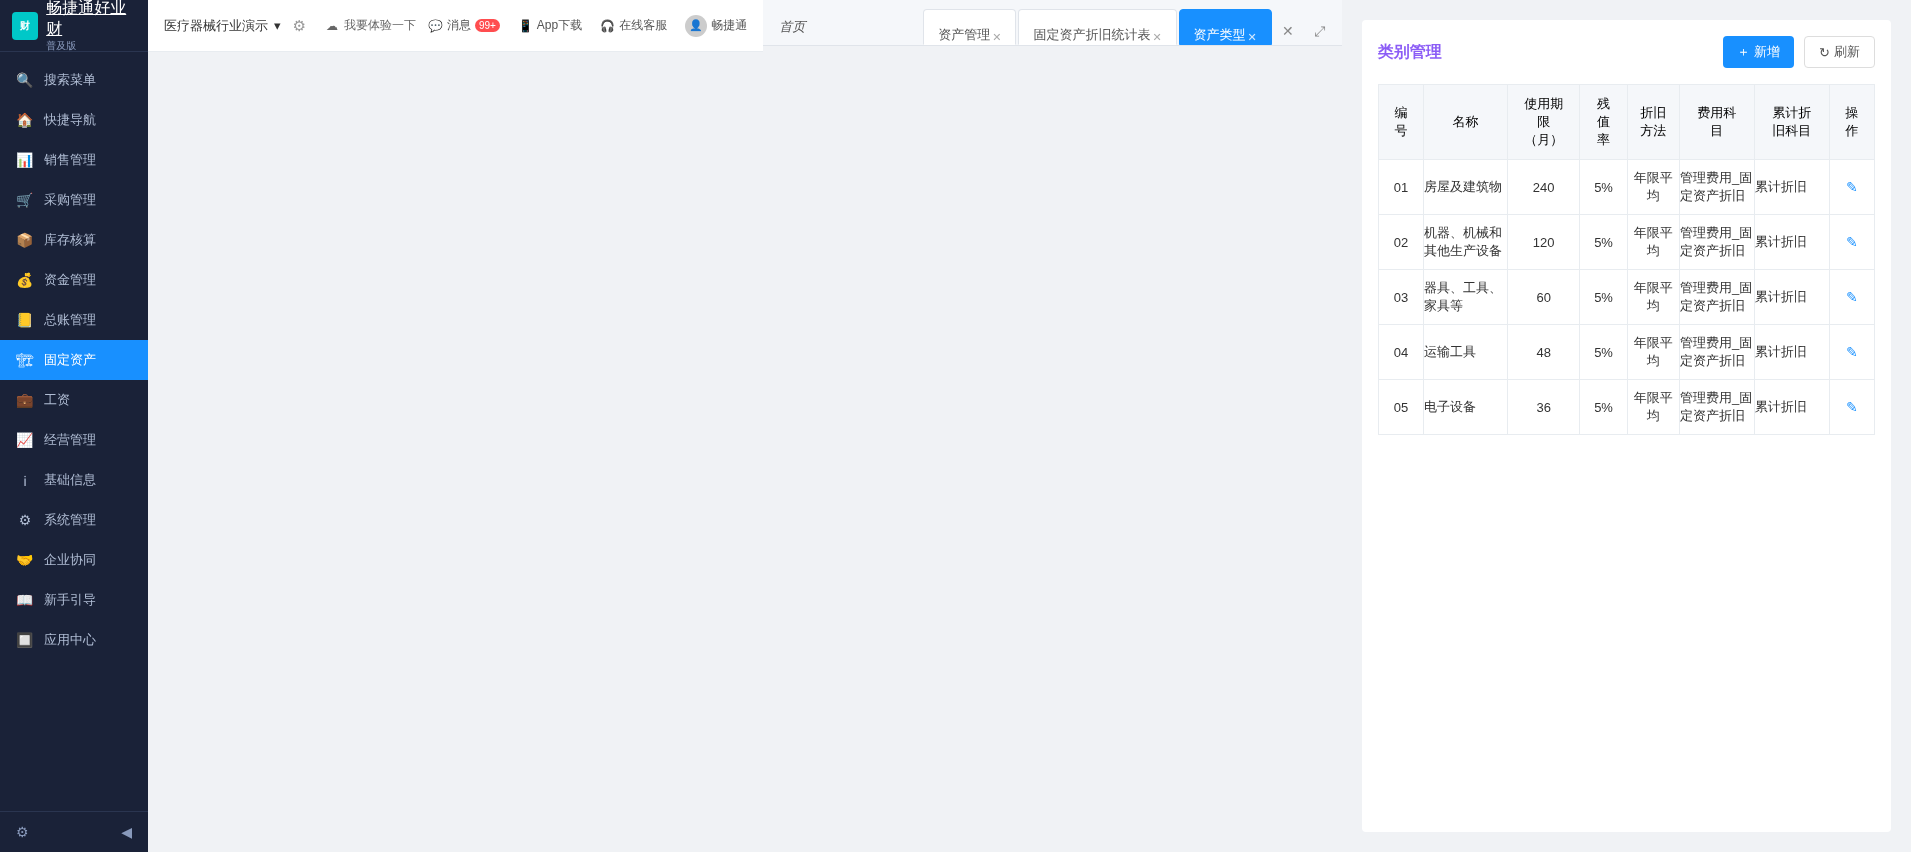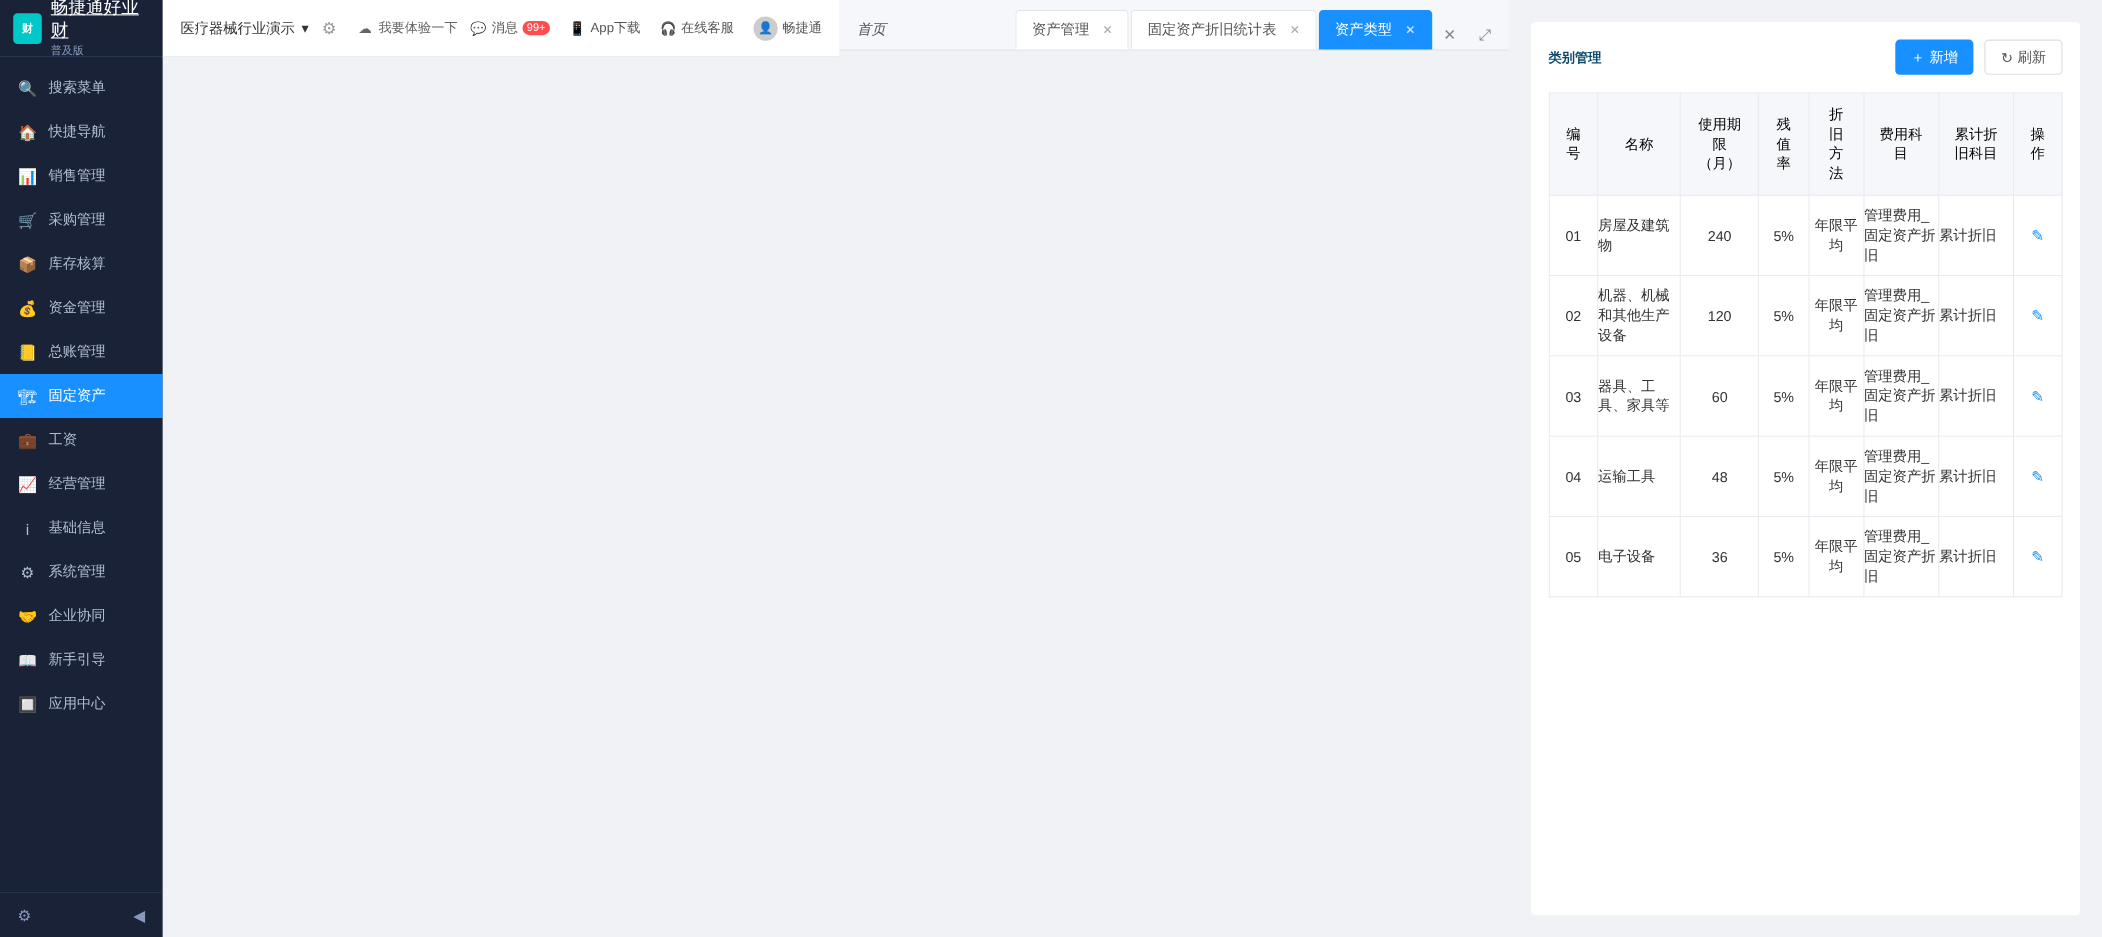--- a/index.html
+++ b/index.html
@@ -148,22 +148,22 @@
       display: flex;
       align-items: flex-end;
       padding: 0 0 0 160px;
       border-bottom: 1px solid #e0e4ea;
       position: relative;
     }
     .tab {
       height: 36px;
       padding: 0 14px;
       display: flex;
-      align-items: center;
-      gap: 12px;
+      align-items: flex-end;
+      gap: 2px;
       font-size: 13px;
       color: #555;
       cursor: pointer;
       border: 1px solid transparent;
       border-radius: 4px 4px 0 0;
       background: transparent;
       margin-right: 2px;
     }
     .tab.active {
       background: #1890ff;
@@ -226,23 +226,23 @@
     }
 
     
     .page-header {
       display: flex;
       align-items: center;
       justify-content: space-between;
       margin-bottom: 16px;
     }
     .page-title {
-      font-size: 12px;
+      font-size: 16px;
       font-weight: bold;
-      color: #0c4a6e;
+      color: #8b5cf6;
     }
     .page-header-actions {
       display: flex;
       gap: 10px;
     }
     .btn-primary {
       background: #1890ff;
       color: #fff;
       border: none;
       padding: 6px 14px;

